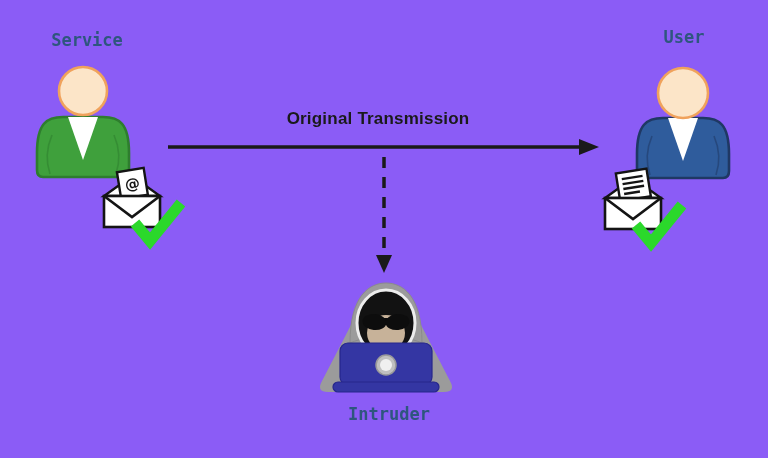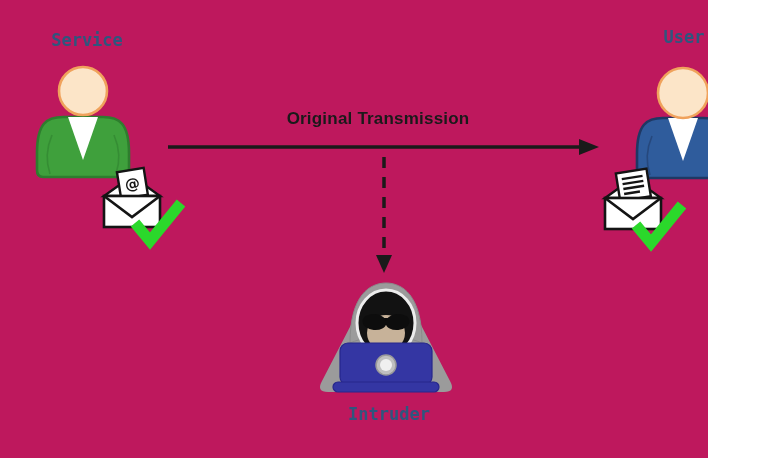--- a/index.html
+++ b/index.html
@@ -1,16 +1,16 @@
 <!DOCTYPE html>
 <html><head>
 <meta charset="utf-8">
 <style>
   html,body{margin:0;padding:0;background:#fff;}
-  .stage{position:relative;width:708px;height:458px;background:#be185d;overflow:hidden;
+  .stage{position:relative;width:768px;height:458px;background:#8b5cf6;overflow:hidden;
          font-family:"Liberation Sans", sans-serif;}
   svg{display:block;}
   .node-label{font-family:"DejaVu Sans Mono", monospace;font-weight:bold;font-size:17px;}
   .edge-label{font-family:"Liberation Sans", sans-serif;font-weight:bold;font-size:17px;letter-spacing:.2px;}
   .at-glyph{font-family:"DejaVu Sans", sans-serif;font-weight:bold;font-size:15px;}
 </style>
 </head>
 <body>
 
 <div class="stage">

